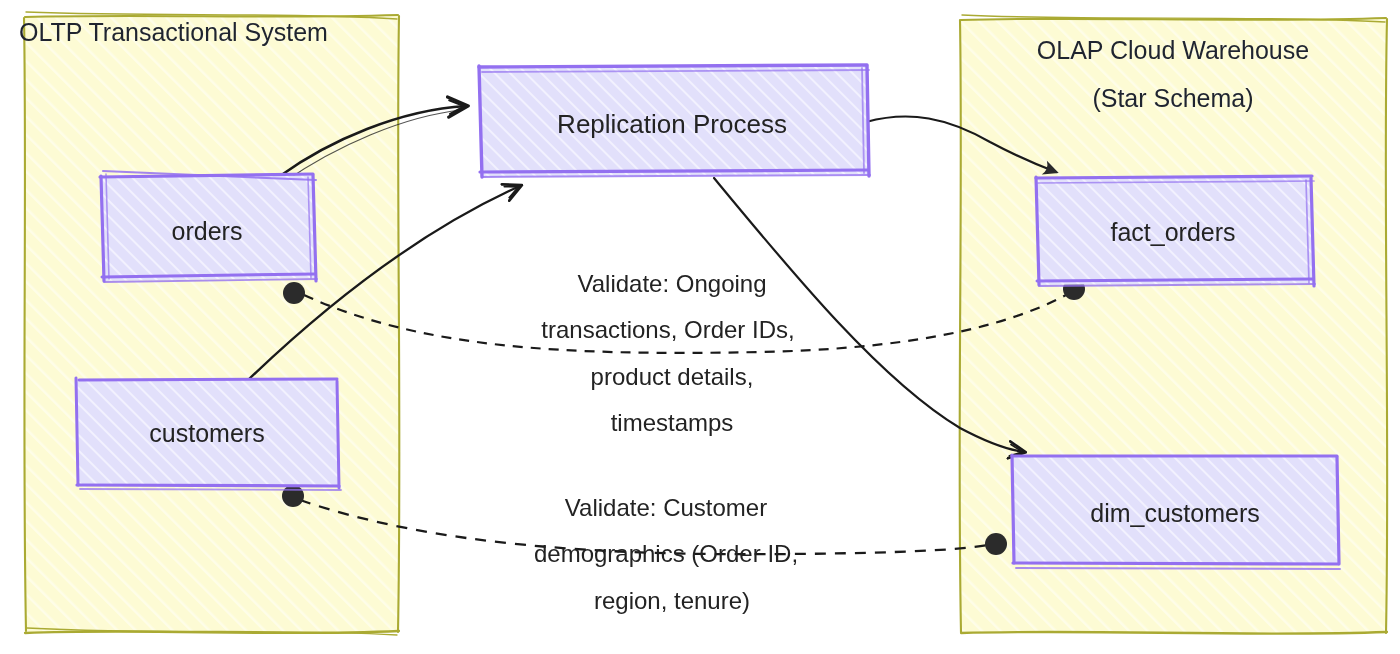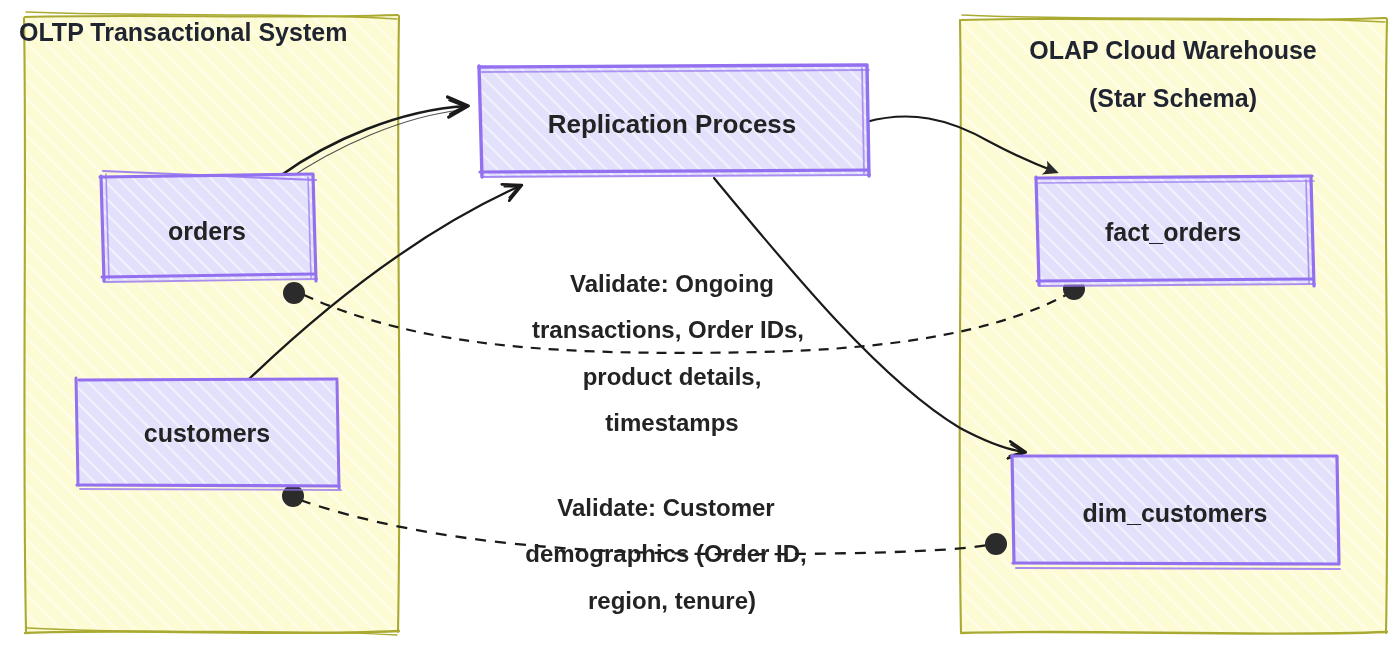--- a/index.html
+++ b/index.html
@@ -9,21 +9,20 @@
   }
   body {
     font-family: "Liberation Sans", sans-serif;
   }
   #stage {
     position: relative;
     width: 1400px;
     height: 654px;
     background: #ffffff;
     overflow: hidden;
-    font-weight: bold;
   }
   #diagram-svg {
     position: absolute;
     left: 0;
     top: 0;
     width: 1400px;
     height: 654px;
   }
   .grp-title {
     font-family: "Liberation Sans", sans-serif;

